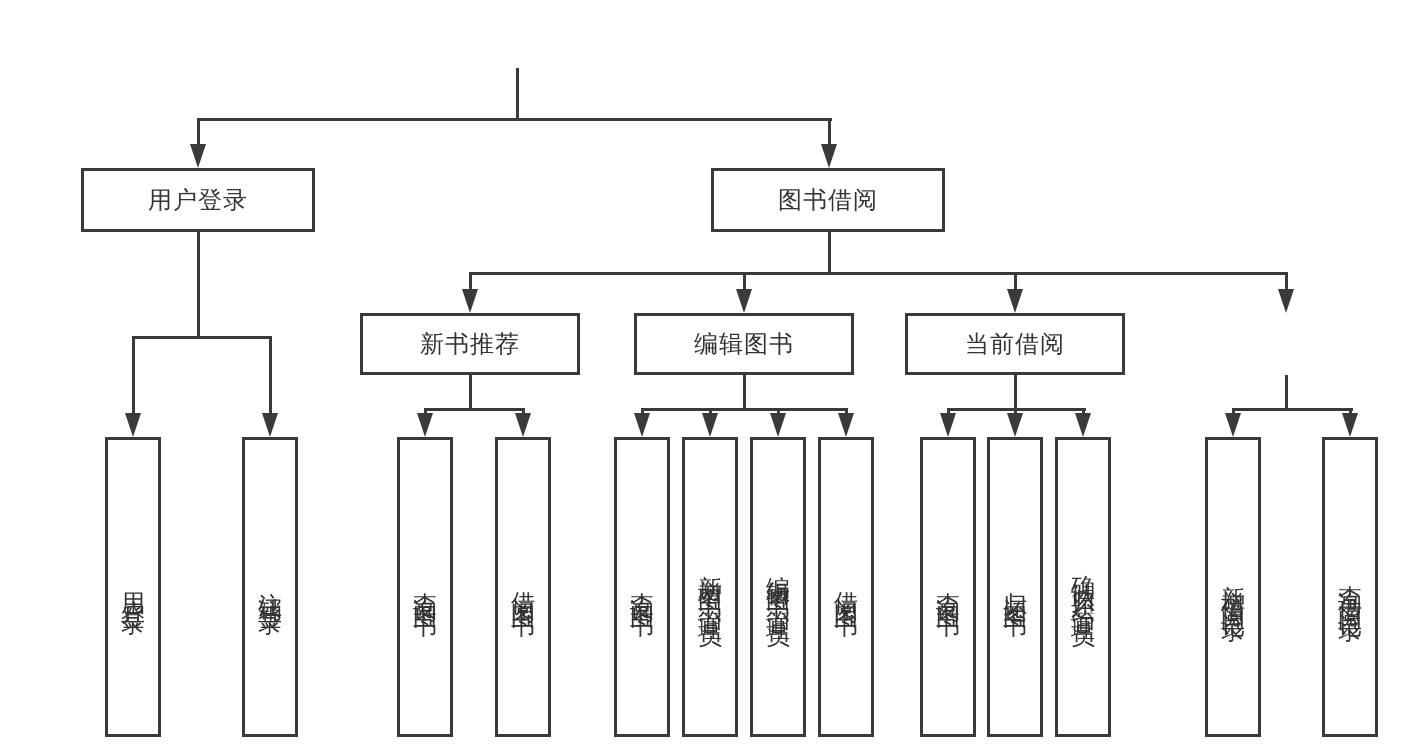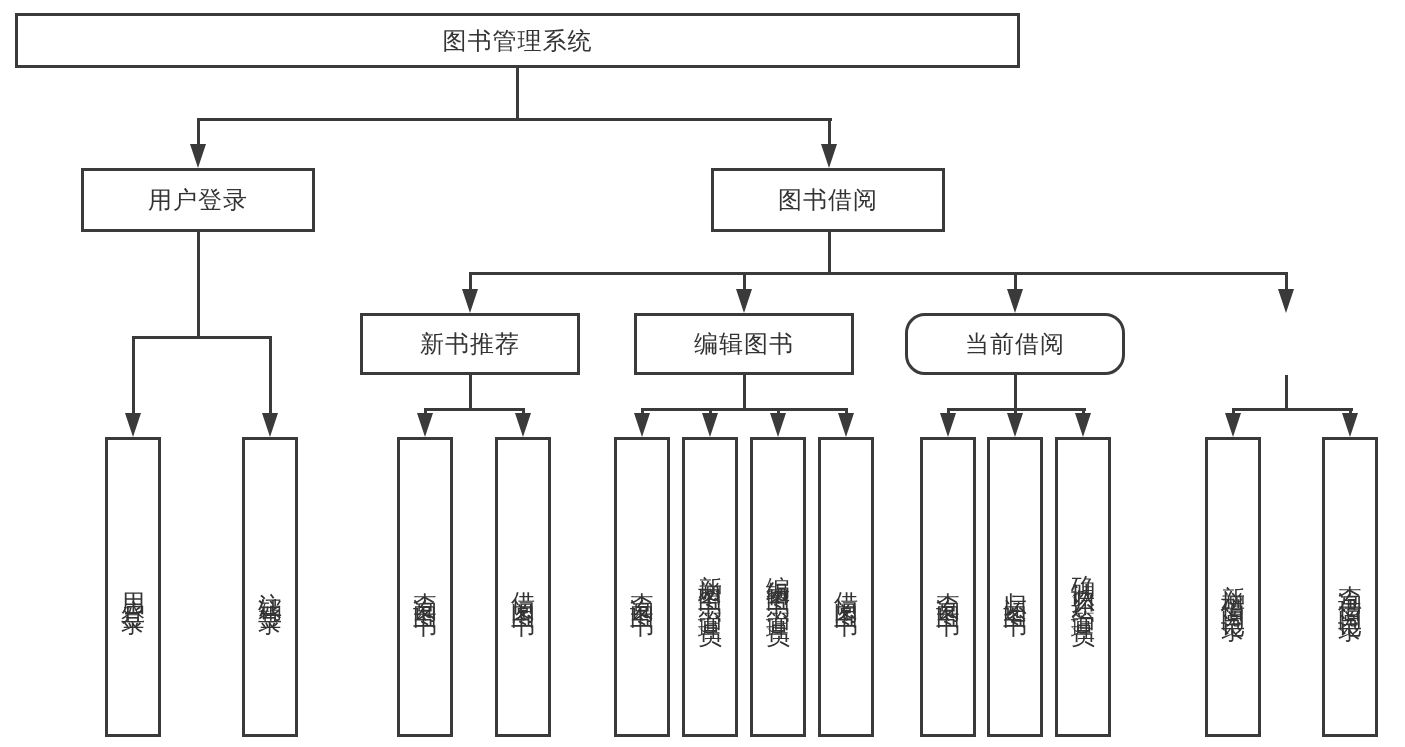--- a/index.html
+++ b/index.html
@@ -57,23 +57,20 @@
     white-space:nowrap;
     z-index:10;
     letter-spacing:0.5px;
   }
 </style>
 </head>
 <body>
 
 <div id="canvas">
 
-  <div class="box" style="left:15px;top:13px;width:1005px;height:55px;">
-      <span>图书管理系统</span>
-    </div>
 
   <div class="vline" style="left:516px;top:68px;height:50px;"></div>
   <div class="hline" style="left:197px;top:118px;width:635px;"></div>
   <div class="vline" style="left:197px;top:118px;height:28px;"></div>
   <div class="arrow" style="left:190px;top:144px;"></div>
   <div class="vline" style="left:828px;top:118px;height:28px;"></div>
   <div class="arrow" style="left:821px;top:144px;"></div>
 
   <div class="box" style="left:81px;top:168px;width:234px;height:64px;">
       <span>用户登录</span>
@@ -99,21 +96,21 @@
   <div class="arrow" style="left:1007px;top:289px;"></div>
   <div class="vline" style="left:1285px;top:272px;height:19px;"></div>
   <div class="arrow" style="left:1278px;top:289px;"></div>
 
   <div class="box" style="left:360px;top:313px;width:220px;height:62px;">
       <span>新书推荐</span>
     </div>
   <div class="box" style="left:634px;top:313px;width:220px;height:62px;">
       <span>编辑图书</span>
     </div>
-  <div class="box" style="left:905px;top:313px;width:220px;height:62px;border-radius:20px;">
+  <div class="box" style="left:905px;top:313px;width:220px;height:62px;">
       <span>当前借阅</span>
     </div>
 
   <div class="vline" style="left:469px;top:375px;height:33px;"></div>
   <div class="hline" style="left:424px;top:408px;width:101px;"></div>
   <div class="vline" style="left:424px;top:408px;height:8px;"></div>
   <div class="arrow" style="left:417px;top:413px;"></div>
   <div class="vline" style="left:522px;top:408px;height:8px;"></div>
   <div class="arrow" style="left:515px;top:413px;"></div>
 

